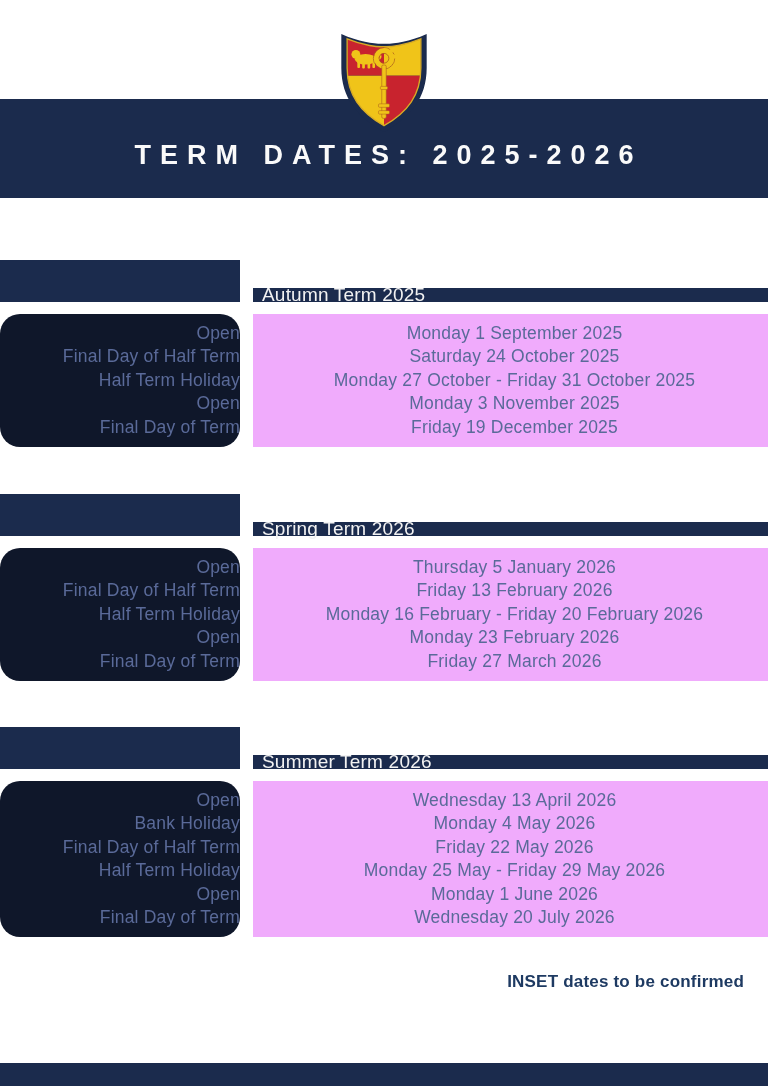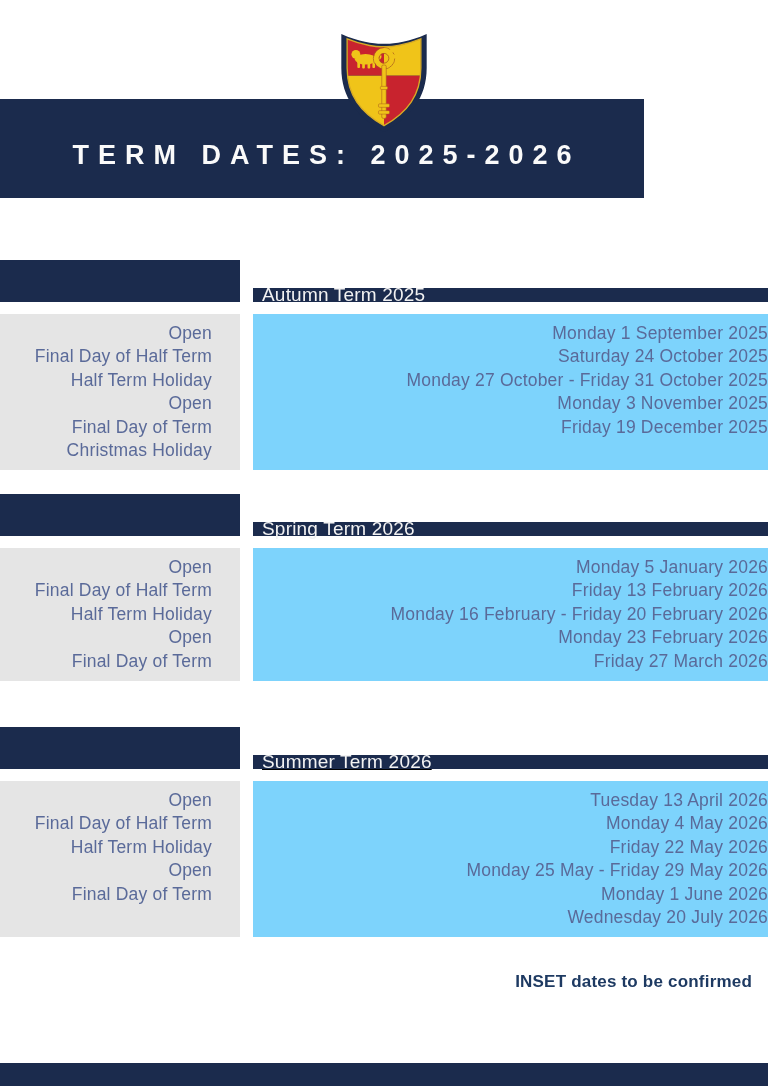--- a/index.html
+++ b/index.html
@@ -1,56 +1,56 @@
 <!DOCTYPE html>
 <html><head>
 <meta charset="utf-8">
 <style>
   html,body{margin:0;padding:0;}
   body{
     width:768px;height:1086px;position:relative;background:#ffffff;
     font-family:"Liberation Sans", sans-serif;overflow:hidden;
   }
   .banner{
-    position:absolute;top:99px;left:0;width:644px;height:99px;
+    position:absolute;top:99px;left:0;width:768px;height:99px;
     background:#1b2b4d;display:flex;align-items:center;justify-content:center;
   }
   .banner-title{
     color:#fafafa;font-size:27px;font-weight:700;letter-spacing:9px;
     text-indent:9px;padding-top:14px;white-space:nowrap;
   }
   .crest{
     position:absolute;top:29px;left:50%;transform:translateX(-50%);
     width:97px;height:107px;z-index:3;
   }
   .sec-header{position:absolute;left:0;width:768px;height:42px;display:flex;}
   .sec-header .hleft{width:240px;background:#1b2b4d;}
   .gapcol{width:13px;}
   .sec-header .hright{
     flex:1;background:#1b2b4d;display:flex;align-items:center;
     padding-left:9px;color:#f2f2f2;font-size:19px;letter-spacing:0.2px;margin-top:28px;
   }
   .sec-body{position:absolute;left:0;width:768px;display:flex;}
   .sec-body .bleft{
-    width:240px;background:#e5e5e5;box-sizing:border-box;
-    padding:8px 28px 8px 0;text-align:right;
+    width:240px;background:#0f172a;box-sizing:border-box;
+    padding:8px 0 8px 0;text-align:right;border-radius:20px;
   }
   .sec-body .bright{
-    flex:1;background:#7dd3fc;box-sizing:border-box;
-    padding:8px 0 8px 8px;text-align:right;
+    flex:1;background:#f0abfc;box-sizing:border-box;
+    padding:8px 0 8px 8px;text-align:center;
   }
   .row{
     font-size:17.5px;line-height:23.4px;color:#5a6a99;
     letter-spacing:0.2px;white-space:nowrap;
   }
   .h1{top:260px;} .b1{top:314px;}
   .h2{top:494px;text-align:center;} .b2{top:548px;}
-  .h3{top:727px;text-decoration:underline;} .b3{top:781px;}
+  .h3{top:727px;} .b3{top:781px;}
   .inset-note{
-    position:absolute;top:972px;right:16px;font-size:17px;font-weight:700;
+    position:absolute;top:972px;right:24px;font-size:17px;font-weight:700;
     color:#1e3a62;letter-spacing:0.2px;
   }
   .footer-bar{
     position:absolute;left:0;bottom:0;width:768px;height:23px;background:#1b2b4d;
   }
 </style>
 </head>
 <body>
 
 <svg class="crest" viewBox="0 0 100 110" aria-hidden="true">
@@ -97,21 +97,20 @@
   <div class="gapcol"></div>
   <div class="hright">Autumn Term 2025</div>
 </div>
 <div class="sec-body b1">
   <div class="bleft">
     <div class="row">Open</div>
     <div class="row">Final Day of Half Term</div>
     <div class="row">Half Term Holiday</div>
     <div class="row">Open</div>
     <div class="row">Final Day of Term</div>
-    <div class="row">Christmas Holiday</div>
   </div>
   <div class="gapcol"></div>
   <div class="bright">
     <div class="row">Monday 1 September 2025</div>
     <div class="row">Saturday 24 October 2025</div>
     <div class="row">Monday 27 October - Friday 31 October 2025</div>
     <div class="row">Monday 3 November 2025</div>
     <div class="row">Friday 19 December 2025</div>
   </div>
 </div>
@@ -124,44 +123,45 @@
 <div class="sec-body b2">
   <div class="bleft">
     <div class="row">Open</div>
     <div class="row">Final Day of Half Term</div>
     <div class="row">Half Term Holiday</div>
     <div class="row">Open</div>
     <div class="row">Final Day of Term</div>
   </div>
   <div class="gapcol"></div>
   <div class="bright">
-    <div class="row">Monday 5 January 2026</div>
+    <div class="row">Thursday 5 January 2026</div>
     <div class="row">Friday 13 February 2026</div>
     <div class="row">Monday 16 February - Friday 20 February 2026</div>
     <div class="row">Monday 23 February 2026</div>
     <div class="row">Friday 27 March 2026</div>
   </div>
 </div>
 
 <div class="sec-header h3">
   <div class="hleft"></div>
   <div class="gapcol"></div>
   <div class="hright">Summer Term 2026</div>
 </div>
 <div class="sec-body b3">
   <div class="bleft">
     <div class="row">Open</div>
+    <div class="row">Bank Holiday</div>
     <div class="row">Final Day of Half Term</div>
     <div class="row">Half Term Holiday</div>
     <div class="row">Open</div>
     <div class="row">Final Day of Term</div>
   </div>
   <div class="gapcol"></div>
   <div class="bright">
-    <div class="row">Tuesday 13 April 2026</div>
+    <div class="row">Wednesday 13 April 2026</div>
     <div class="row">Monday 4 May 2026</div>
     <div class="row">Friday 22 May 2026</div>
     <div class="row">Monday 25 May - Friday 29 May 2026</div>
     <div class="row">Monday 1 June 2026</div>
     <div class="row">Wednesday 20 July 2026</div>
   </div>
 </div>
 
 <div class="inset-note">INSET dates to be confirmed</div>
 <div class="footer-bar"></div>

